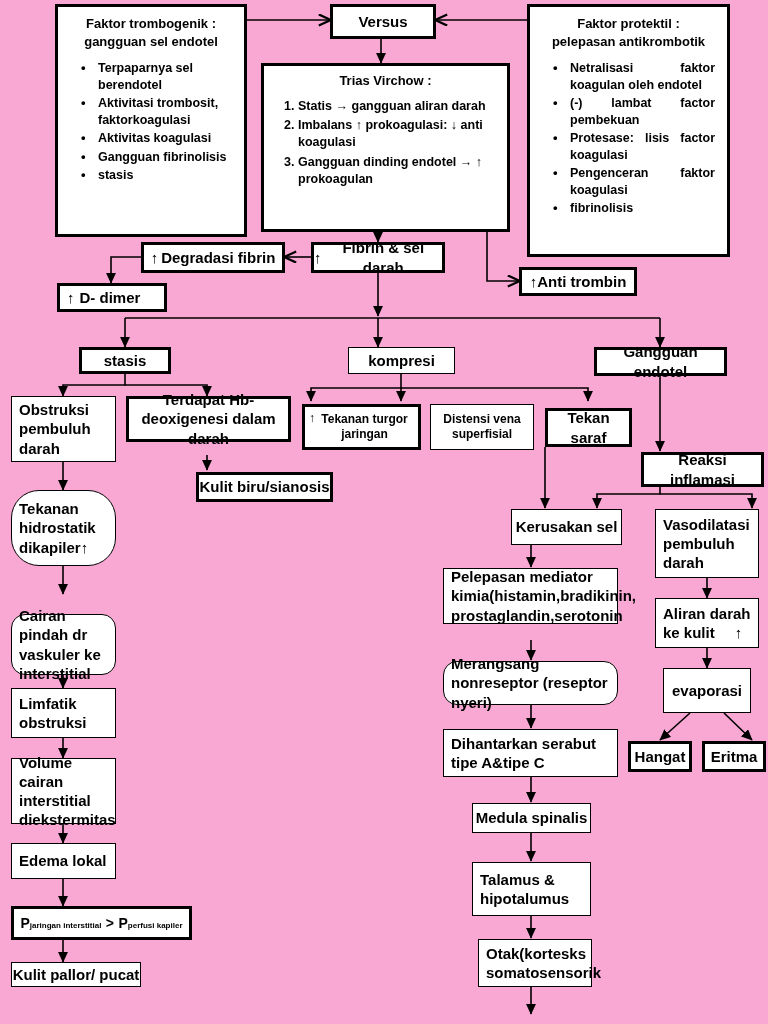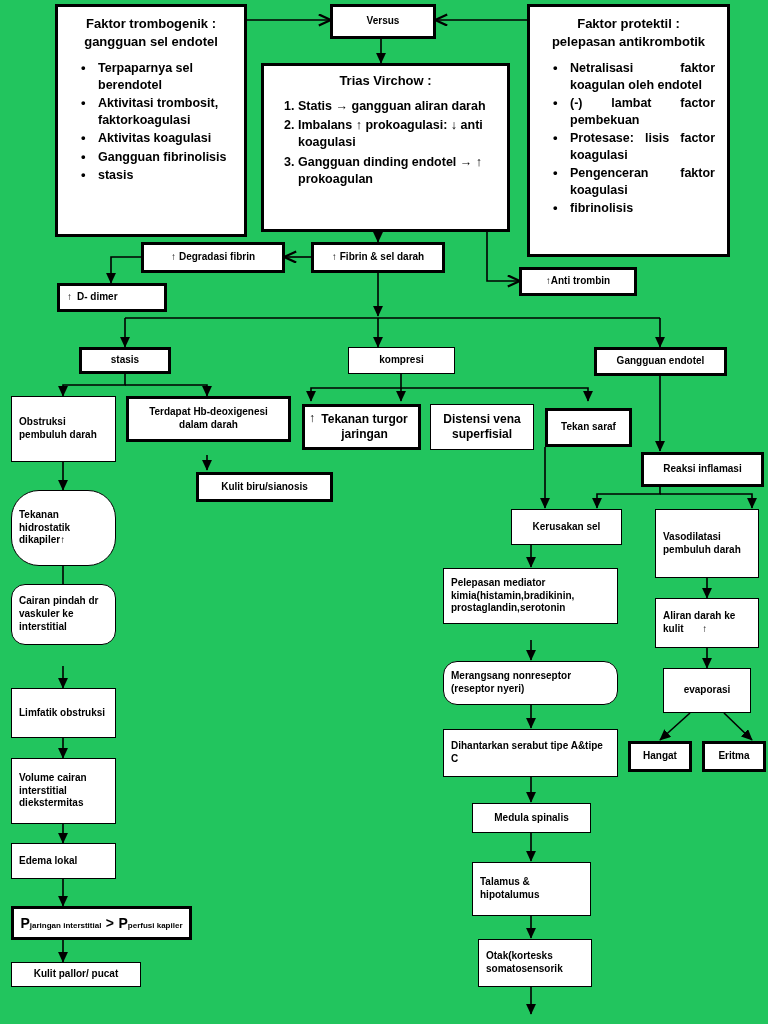--- a/index.html
+++ b/index.html
@@ -6,21 +6,21 @@
   html,body{margin:0;padding:0;background:#ffffff;}
   body{
     font-family:"Liberation Sans","DejaVu Sans",sans-serif;
     color:#000;
   }
   #canvas{
     position:relative;
     width:768px;
     height:1024px;
     overflow:hidden;
-    background:#22c55e;
+    background:#f9a8d4;
   }
   #edges{
     position:absolute;
     left:0;top:0;
     width:768px;height:1024px;
     pointer-events:none;
   }
   .node{
     position:absolute;
     box-sizing:border-box;
@@ -31,21 +31,21 @@
     justify-content:center;
     text-align:center;
     font-weight:bold;
     line-height:1.28;
     z-index:3;
   }
   .node.bold{border-width:3px;}
   .node.thin{border-width:1px;}
   .node.left{justify-content:flex-start;text-align:left;}
   .node.pad{padding:4px 7px;}
-  .fs13{font-size:10px;}
+  .fs13{font-size:15px;}
   .fs12{font-size:12px;}
 
   
   .panel{
     display:block;
     text-align:left;
     padding:8px 10px 6px 10px;
   }
   .panel .hdr{
     text-align:center;
@@ -303,21 +303,21 @@
   </div>
 
   <div class="node thin fs13" style="left:511px;top:509px;width:111px;height:36px;">
     <span>Kerusakan sel</span>
   </div>
 
   <div class="node thin fs13 left pad" style="left:655px;top:509px;width:104px;height:69px;">
     <span>Vasodilatasi pembuluh darah</span>
   </div>
 
-  <div class="node thin fs13 left pad" style="left:11px;top:584px;width:105px;height:61px;border-radius:14px;">
+  <div class="node thin fs13 left pad" style="left:11px;top:614px;width:105px;height:61px;border-radius:14px;">
     <span>Cairan pindah dr vaskuler ke interstitial</span>
   </div>
 
   <div class="node thin fs13 left pad" style="left:443px;top:568px;width:175px;height:56px;">
     <span>Pelepasan mediator kimia(histamin,bradikinin, prostaglandin,serotonin</span>
   </div>
 
   <div class="node thin fs13 left pad" style="left:655px;top:598px;width:104px;height:50px;">
     <span>
       <span>Aliran darah ke kulit</span>

